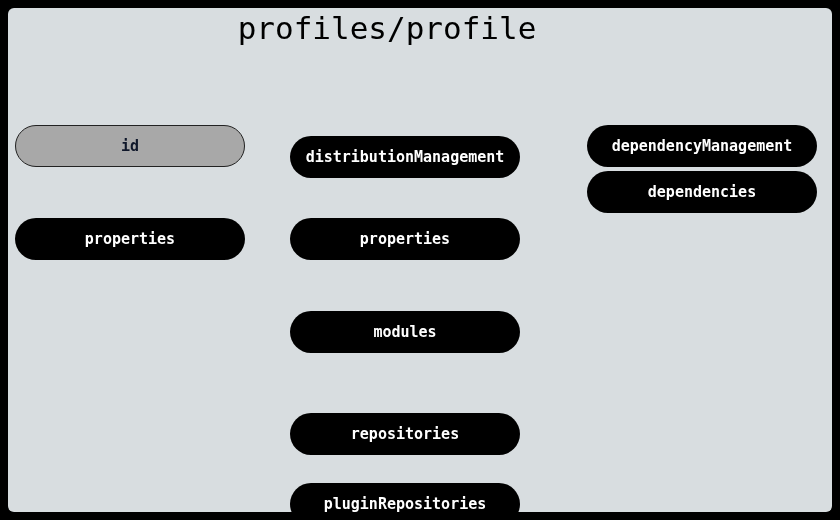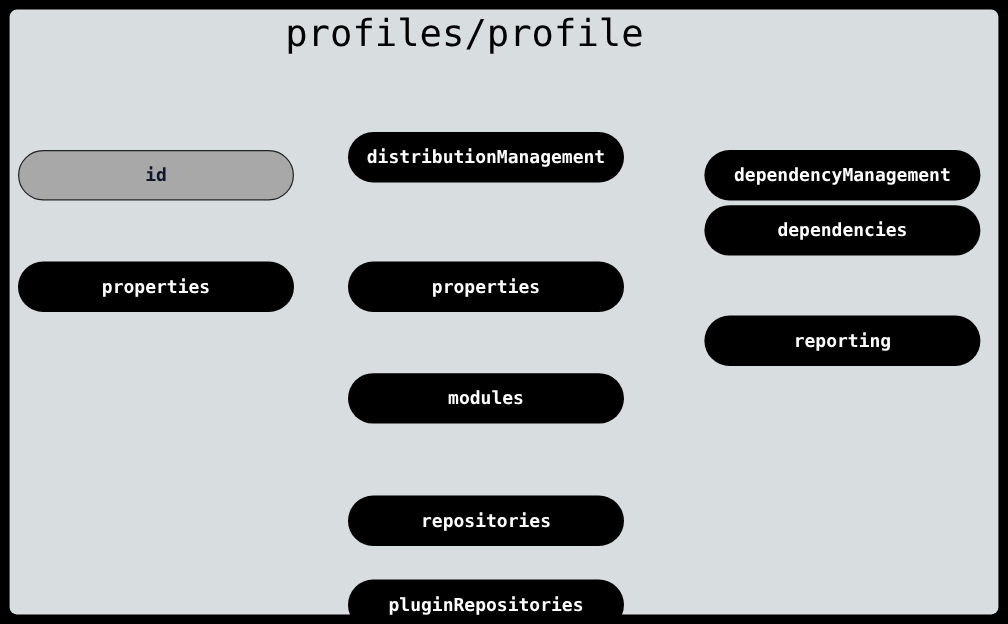--- a/index.html
+++ b/index.html
@@ -31,22 +31,21 @@
 </head>
 <body>
 
 <div class="frame">
   <div class="panel"></div>
   <div class="title">profiles/profile</div>
 
   <div class="pill required" style="left:15px; top:125px;">id</div>
   <div class="pill" style="left:15px; top:218px;">properties</div>
 
-  <div class="pill" style="left:290px; top:110px;">distributionManagement</div>
+  <div class="pill" style="left:290px; top:136px;">distributionManagement</div>
   <div class="pill" style="left:290px; top:311px;">modules</div>
   <div class="pill" style="left:290px; top:218px;">properties</div>
   <div class="pill" style="left:290px; top:413px;">repositories</div>
   <div class="pill" style="left:290px; top:483px;text-align:center;">pluginRepositories</div>
 
   <div class="pill" style="left:587px; top:125px;">dependencyManagement</div>
   <div class="pill" style="left:587px; top:171px;">dependencies</div>
-  <div class="pill" style="left:587px; top:263px;">reporting</div>
 </div>
 
 </body></html>

